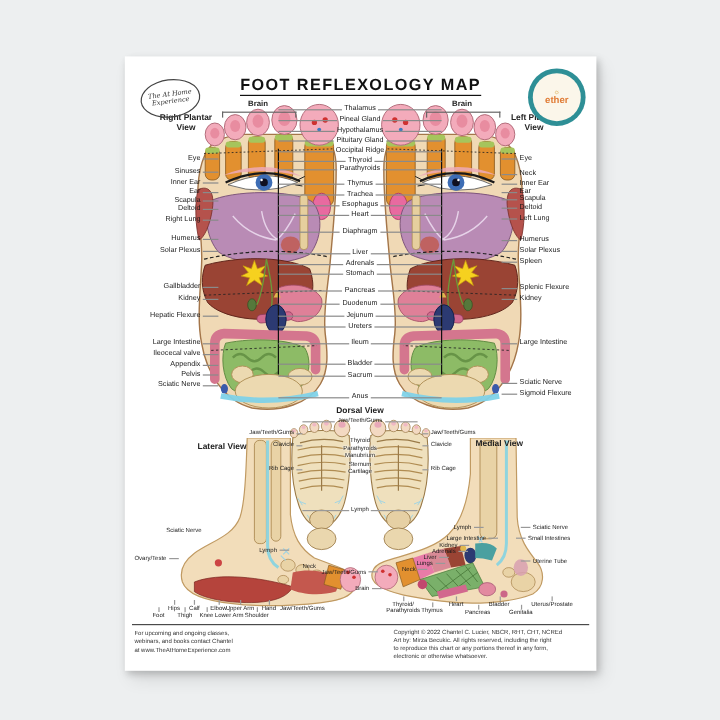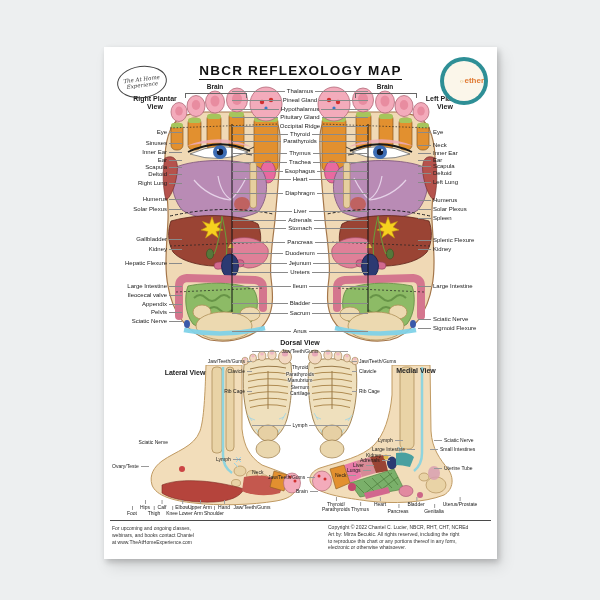--- a/index.html
+++ b/index.html
@@ -13,21 +13,21 @@
   #title span{border-bottom:1.5px solid #111;padding-bottom:1px;}
   #logoL{position:absolute;left:12px;top:12px;width:52px;height:46px;z-index:6;
          display:flex;align-items:center;justify-content:center;}
   #logoL .oval{width:48px;height:30px;border:1px solid #444;border-radius:50%;
          transform:rotate(-7deg);display:flex;align-items:center;justify-content:center;
          font-family:"DejaVu Serif",serif;font-style:italic;font-size:5.5px;line-height:1.15;
          text-align:center;color:#333;white-space:pre-line;}
   #logoR{position:absolute;right:9px;top:10px;width:48px;height:48px;border-radius:50%;
          background:#2e8f96;display:flex;align-items:center;justify-content:center;z-index:6;}
   #logoR .inner{width:40px;height:40px;border-radius:50%;background:#fbf6ea;display:flex;
-         flex-direction:row;align-items:center;justify-content:flex-end;color:#e07b35;
+         flex-direction:column;align-items:center;justify-content:center;color:#e07b35;
          font-weight:bold;font-size:8px;line-height:1;}
   #logoR .sun{font-size:6px;color:#d8a23a;line-height:1;}
   
   .lbl{position:absolute;display:flex;align-items:center;font-size:6px;line-height:1;
        color:#1b1b1b;white-space:nowrap;z-index:5;}
   .lf{left:4px;width:74px;justify-content:flex-end;}
   .lf::after{content:"";width:13px;height:1px;background:#8a8a8a;margin-left:2px;}
   .rt{left:314px;width:76px;}
   .rt::before{content:"";width:13px;height:1px;background:#8a8a8a;margin-right:2px;}
   .ct{left:126px;width:140px;justify-content:center;}
@@ -60,21 +60,21 @@
   
   #f-divider{position:absolute;left:6px;right:6px;top:473px;height:1px;background:#4a4a4a;z-index:5;}
   .foot-txt{position:absolute;font-size:5px;line-height:1.35;color:#333;white-space:pre-line;z-index:5;}
 </style>
 </head>
 <body>
 
 <div id="stage">
  <div id="poster">
 
-  <div id="title"><span>NBCR REFLEXOLOGY MAP</span></div>
+  <div id="title"><span>FOOT REFLEXOLOGY MAP</span></div>
   <div id="logoL">
     <div class="oval">The At Home
 Experience</div>
   </div>
   <div id="logoR">
     <div class="inner">
       <span class="sun">☼</span>
       <span>ether</span>
     </div>
   </div>

